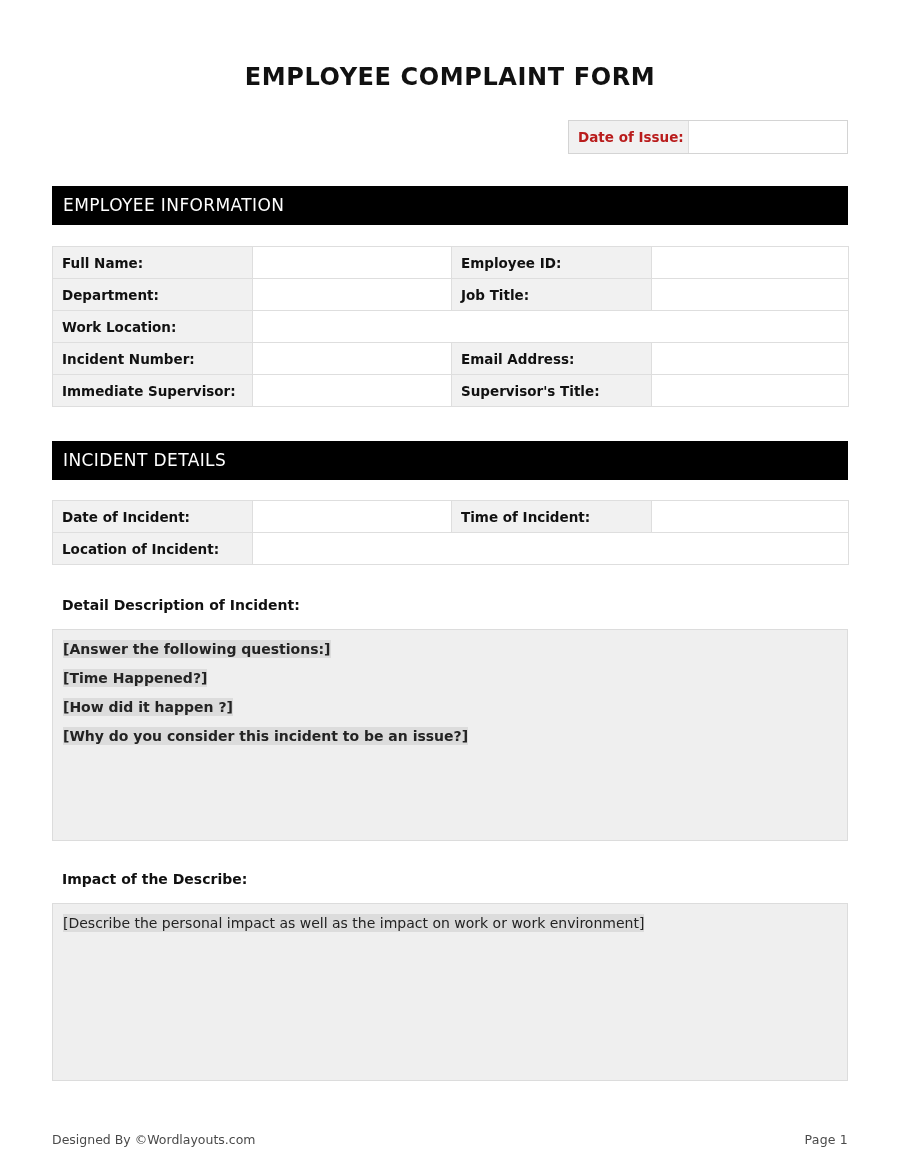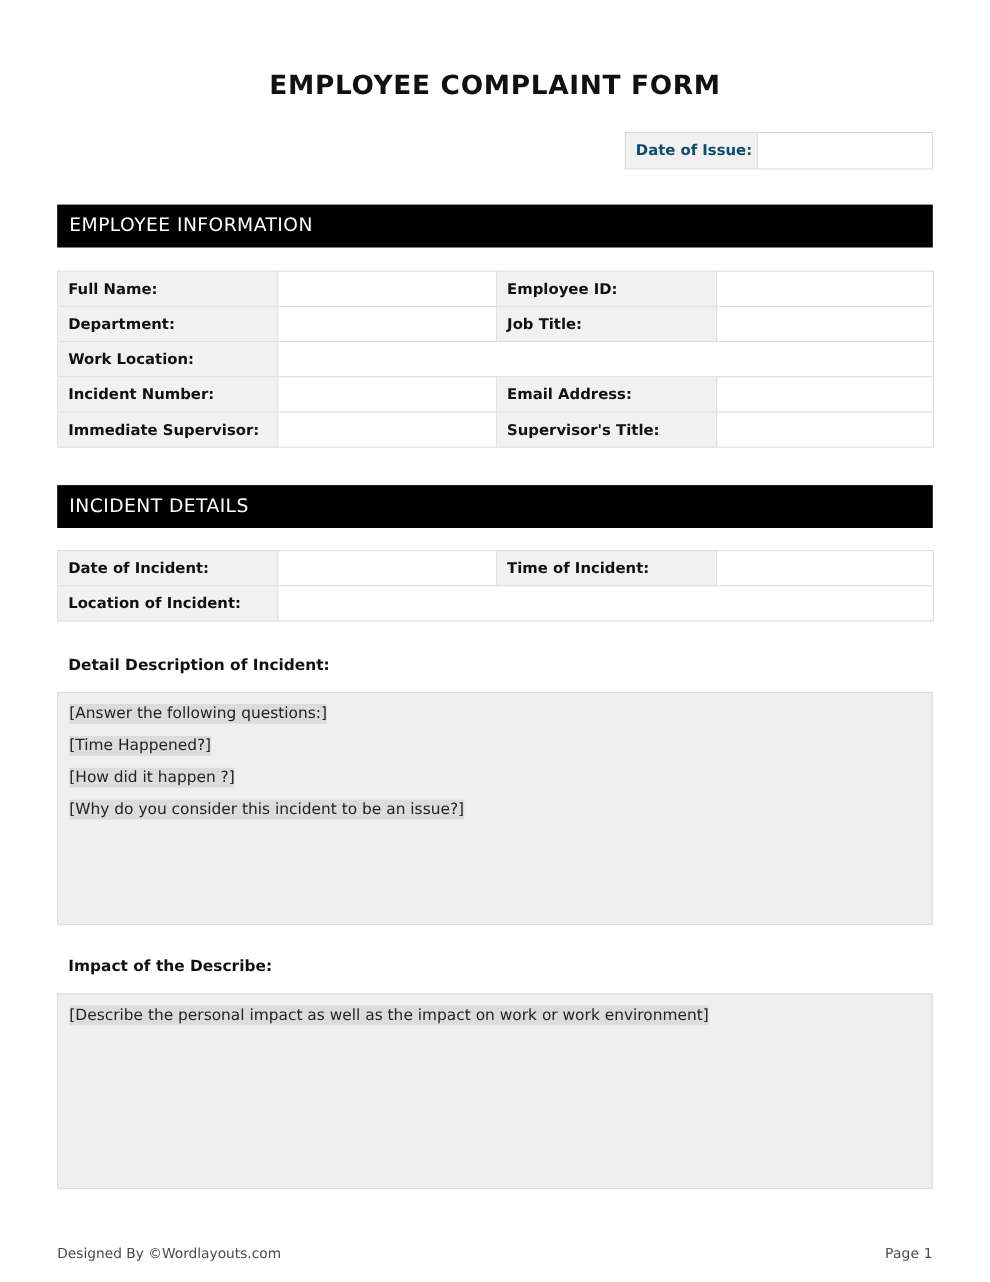--- a/index.html
+++ b/index.html
@@ -48,21 +48,21 @@
     width: 280px;
     border: 1px solid #d4d4d4;
     box-sizing: border-box;
   }
   .date-issue-label {
     width: 120px;
     background: #f1f1f1;
     padding: 8px 0 8px 9px;
     font-size: 13.5px;
     font-weight: bold;
-    color: #0c4a6e;
+    color: #b91c1c;
     box-sizing: border-box;
     border-right: 1px solid #dedede;
     font-family: "DejaVu Sans", sans-serif;
     white-space: nowrap;
   }
   .date-issue-value {
     flex: 1;
     background: #ffffff;
   }
 
@@ -126,21 +126,21 @@
   .block-label.desc { margin-top: 32px; }
   .block-label.impact { margin-top: 30px; }
 
   .textbox {
     margin-top: 16px;
     background: #efefef;
     border: 1px solid #dcdcdc;
     box-sizing: border-box;
     padding: 12px 10px 10px 10px;
   }
-  .textbox.desc { height: 212px; }
+  .textbox.desc { height: 212px; font-weight: bold; }
   .textbox.impact { height: 178px; }
 
   .prompt-line {
     font-size: 14px;
     color: #232323;
     line-height: 1.0;
     margin-bottom: 15px;
     font-family: "DejaVu Sans", sans-serif;
   }
   .prompt-line:last-child { margin-bottom: 0; }

